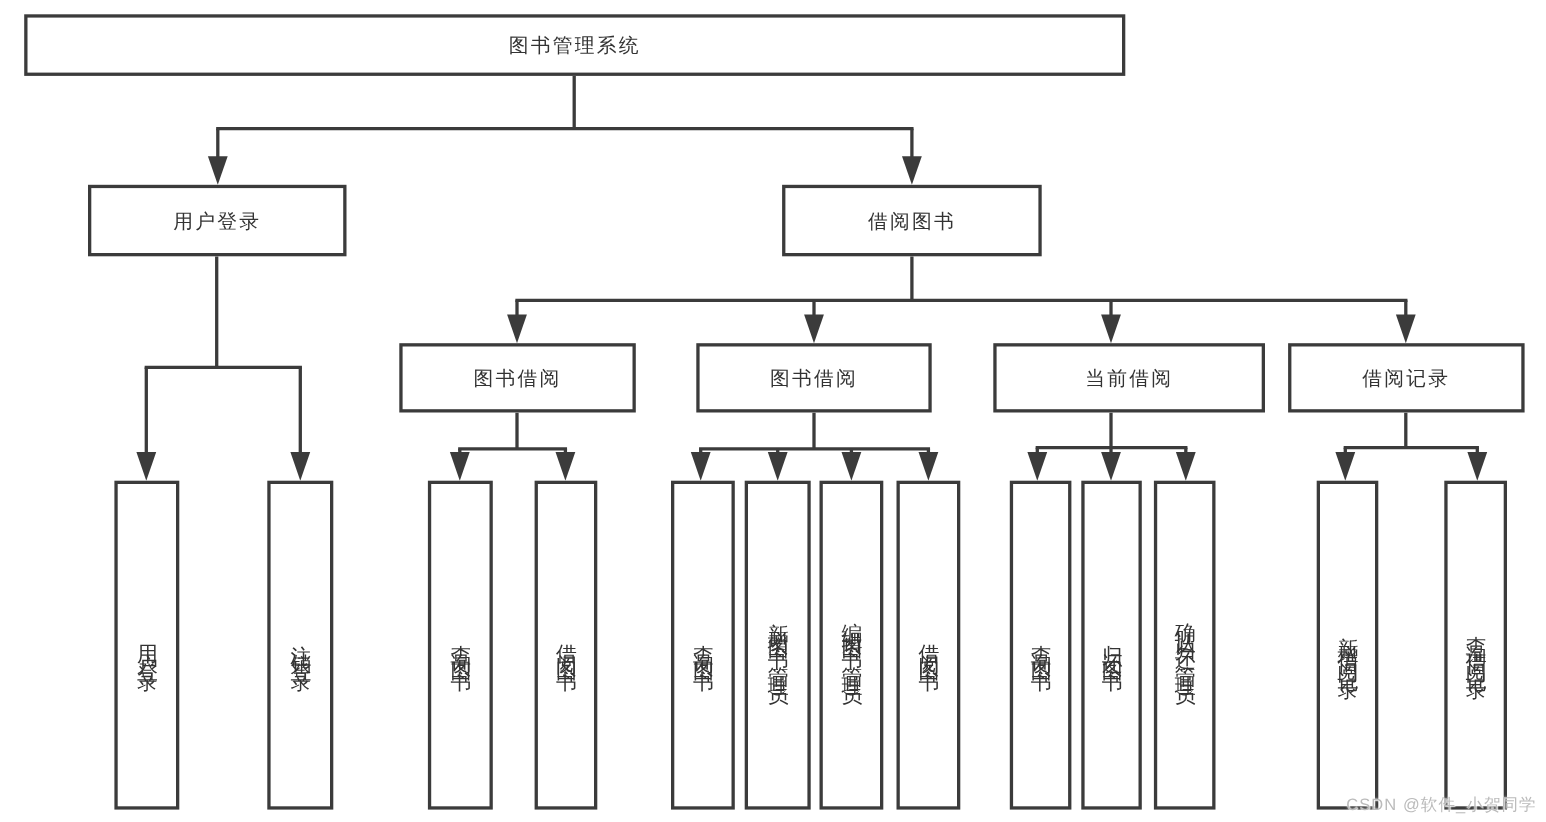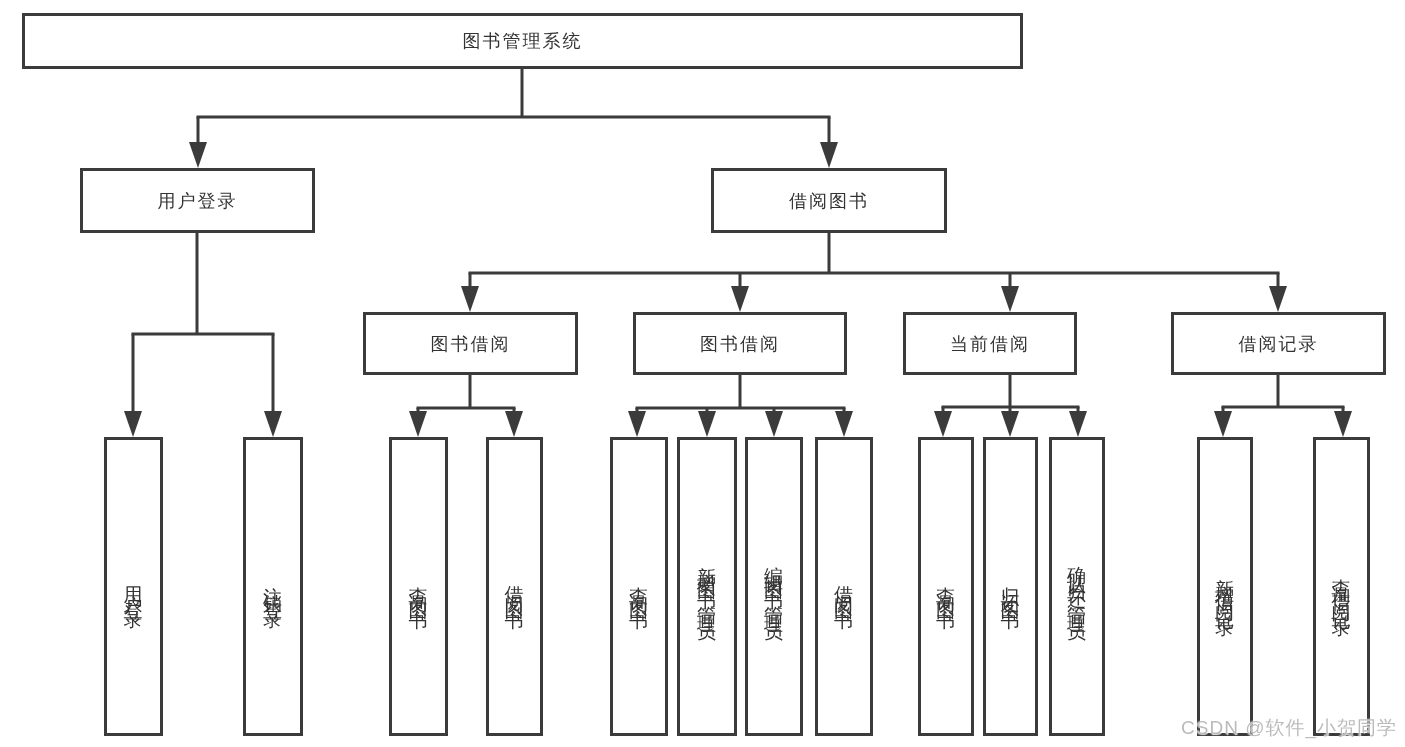--- a/index.html
+++ b/index.html
@@ -39,21 +39,21 @@
     writing-mode:vertical-rl;
     text-orientation:mixed;
     font-size:19px;
     letter-spacing:8px;
     line-height:1;
   }
   .watermark{
     position:absolute;
     right:8px;bottom:6px;
     z-index:3;
-    font-size:19px;
+    font-size:15px;
     letter-spacing:1px;
     color:var(--wm);
     text-shadow:0 0 2px #ffffff,1px 1px 1px rgba(255,255,255,.85);
     pointer-events:none;
     white-space:nowrap;
   }
 </style>
 </head>
 <body>
 
@@ -121,21 +121,21 @@
     </div>
     <div class="node" style="left: 711px; top: 168px; width: 236px; height: 65px;">
       <span class="label">借阅图书</span>
     </div>
     <div class="node" style="left: 363px; top: 312px; width: 215px; height: 63px;">
       <span class="label">图书借阅</span>
     </div>
     <div class="node" style="left: 633px; top: 312px; width: 214px; height: 63px;">
       <span class="label">图书借阅</span>
     </div>
-    <div class="node" style="left: 903px; top: 312px; width: 174px; height: 63px;">
+    <div class="node" style="left: 903px; top: 312px; width: 247px; height: 63px;">
       <span class="label">当前借阅</span>
     </div>
     <div class="node" style="left: 1171px; top: 312px; width: 215px; height: 63px;">
       <span class="label">借阅记录</span>
     </div>
     <div class="node vertical" style="left: 104px; top: 437px; width: 59px; height: 299px;">
       <span class="label">用户登录</span>
     </div>
     <div class="node vertical" style="left: 243px; top: 437px; width: 60px; height: 299px;">
       <span class="label">注销登录</span>

